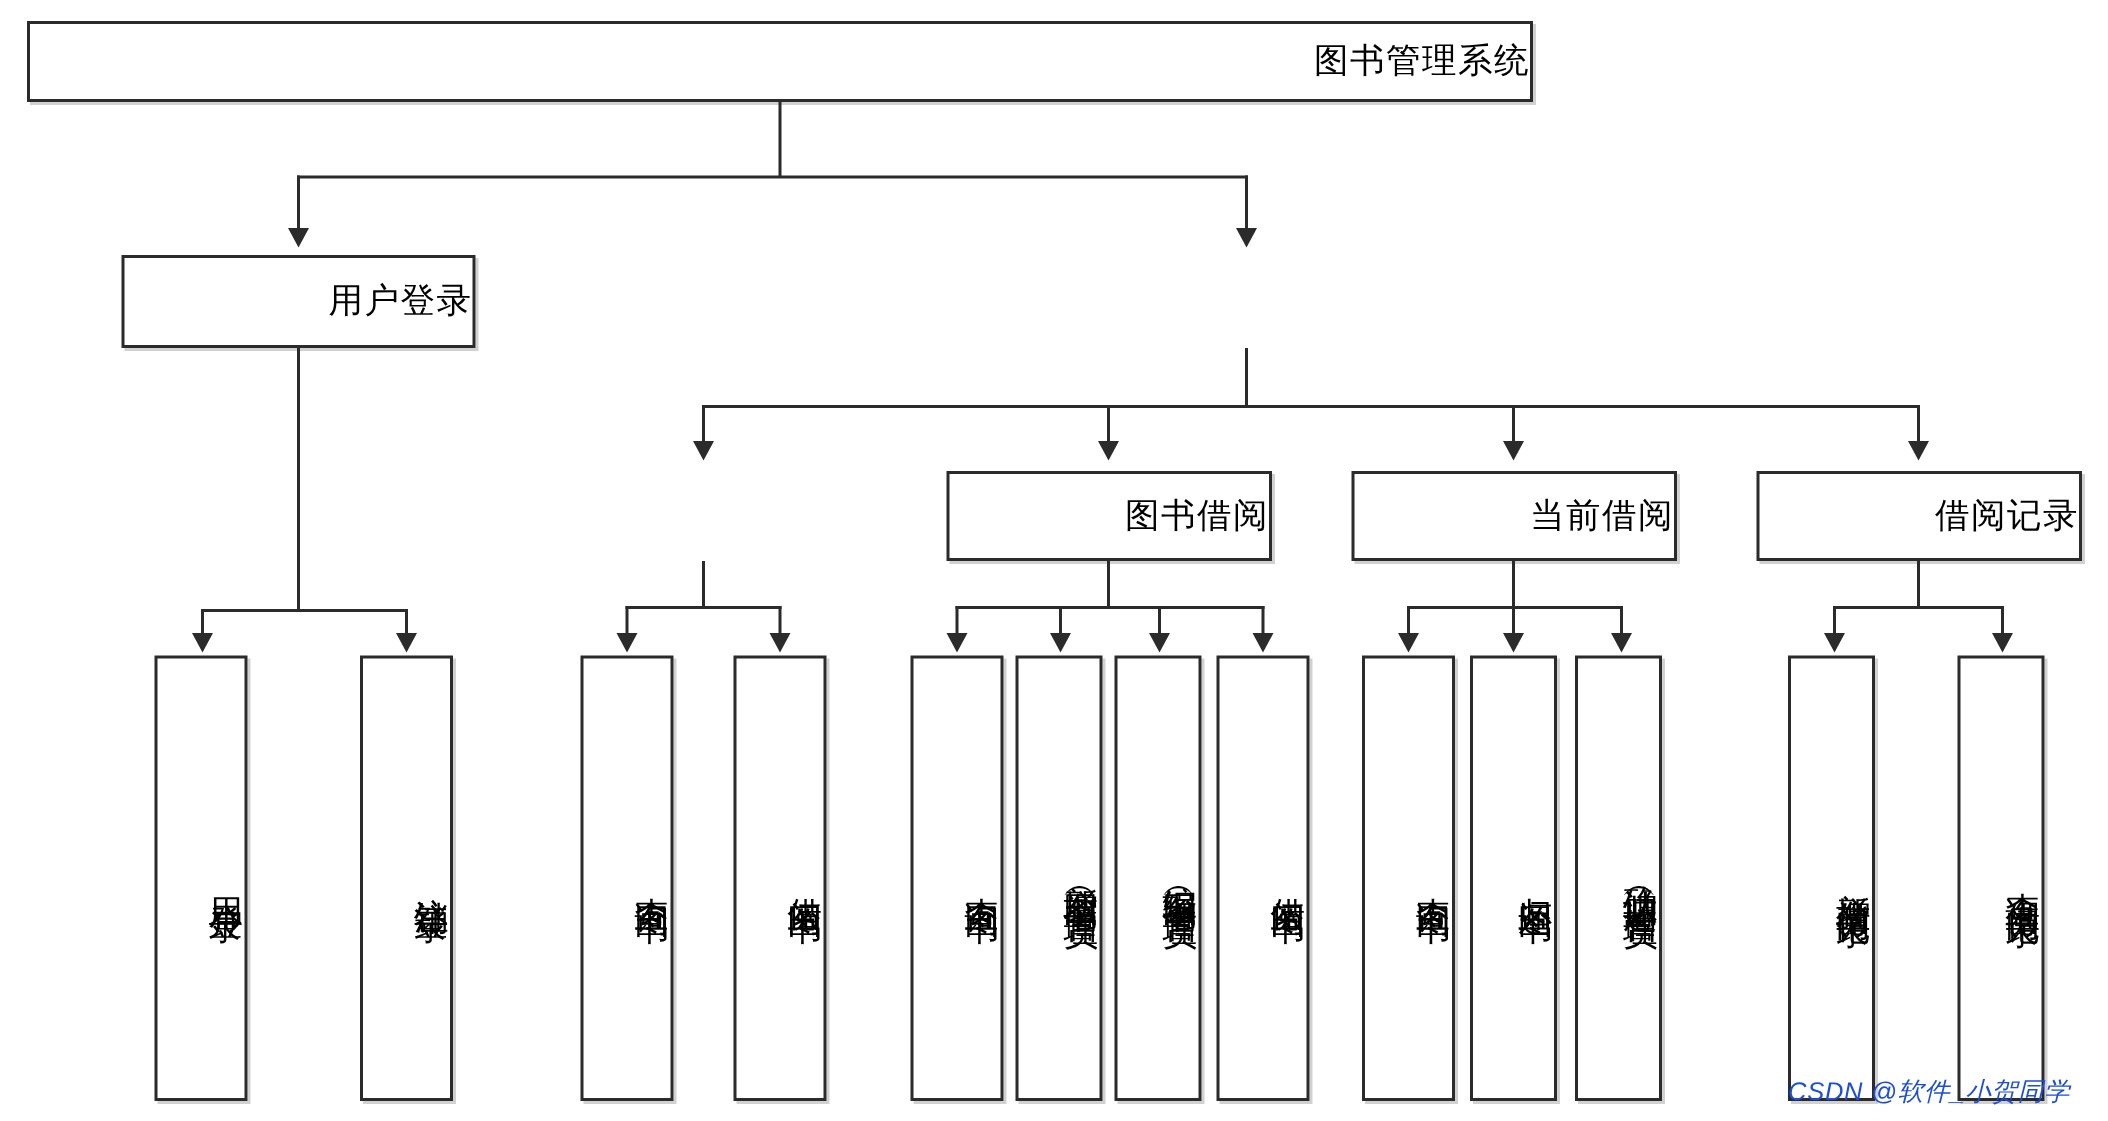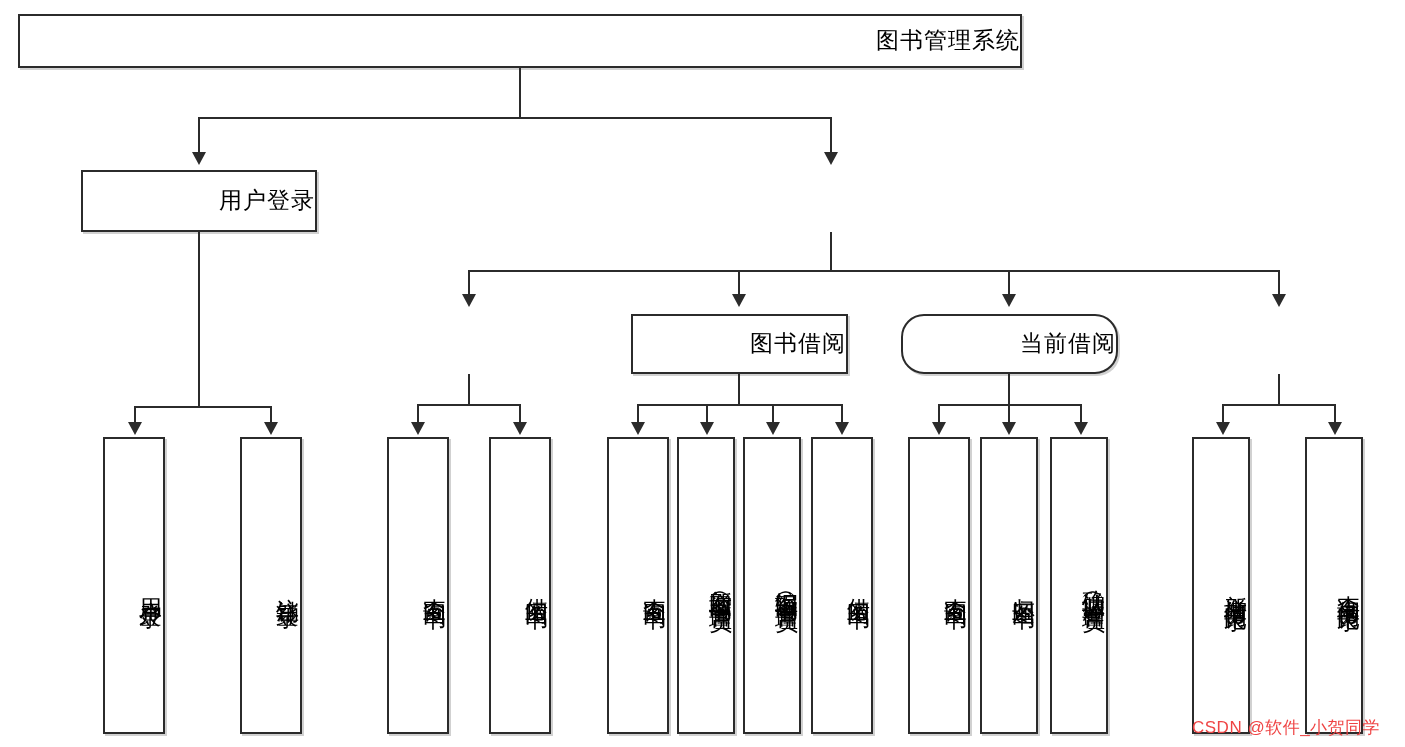--- a/index.html
+++ b/index.html
@@ -50,25 +50,26 @@
     position:absolute;
     width:0;height:0;
     border-left:7px solid transparent;
     border-right:7px solid transparent;
     border-top:13px solid #2b2b2b;
   }
 
   
   #watermark{
     position:absolute;
-    color:#ef4444;
+    color:#1d4ed8;
     font-size:17px;
     letter-spacing:0.5px;
     white-space:nowrap;
     user-select:none;
+    font-style:italic;
   }
 </style>
 </head>
 <body>
 
 <div id="canvas">
 
   <div class="node horiz" style="left:18px;top:14px;width:1004px;height:54px;">
     <span>图书管理系统</span>
   </div>
@@ -106,22 +107,25 @@
 
   <div class="ln v" style="left:1008px;top:270px;width:2px;height:26px;"></div>
   <div class="arrow" style="left:1002px;top:294px;"></div>
 
   <div class="ln v" style="left:1278px;top:270px;width:2px;height:26px;"></div>
   <div class="arrow" style="left:1272px;top:294px;"></div>
 
   <div class="node horiz" style="left:631px;top:314px;width:217px;height:60px;">
     <span>图书借阅</span>
   </div>
-  <div class="node horiz" style="left:901px;top:314px;width:217px;height:60px;border-radius:23px;">
+  <div class="node horiz" style="left:901px;top:314px;width:217px;height:60px;">
     <span>当前借阅</span>
+  </div>
+  <div class="node horiz" style="left:1171px;top:314px;width:217px;height:60px;">
+    <span>借阅记录</span>
   </div>
 
   <div class="ln v" style="left:468px;top:374px;width:2px;height:32px;"></div>
   <div class="ln h" style="left:417px;top:404px;width:104px;height:2px;"></div>
   <div class="ln v" style="left:417px;top:404px;width:2px;height:20px;"></div>
   <div class="arrow" style="left:411px;top:422px;"></div>
   <div class="ln v" style="left:519px;top:404px;width:2px;height:20px;"></div>
   <div class="arrow" style="left:513px;top:422px;"></div>
 
   <div class="ln v" style="left:738px;top:374px;width:2px;height:32px;"></div>

